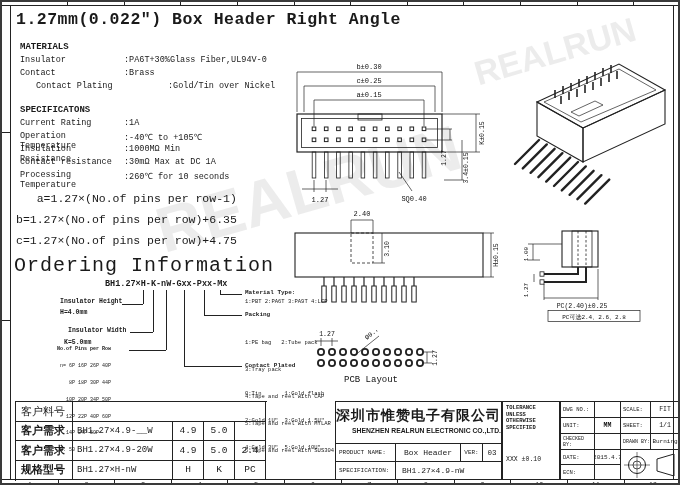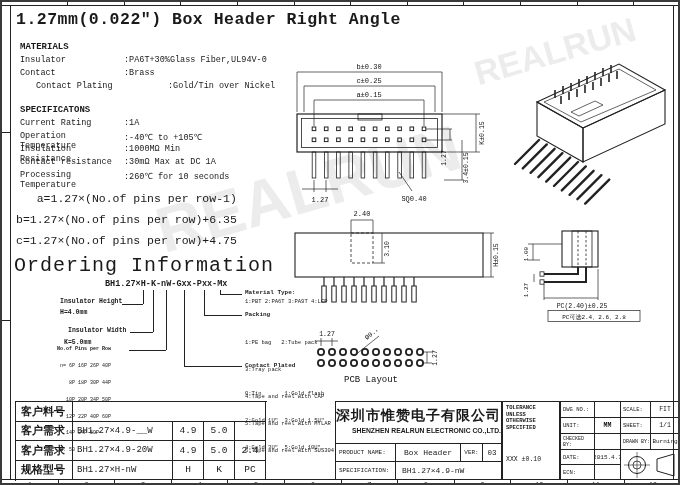--- a/index.html
+++ b/index.html
@@ -359,21 +359,21 @@
     <div>6:Tape and reel with SUS304</div>
   </div>
   <div class="abs heading" style="left:243px;top:360px;font-size:6px;">Contact Plated</div>
   <div class="abs ws" style="left:243px;top:369px;font-size:5.5px;line-height:9px;">
     <div>0:Tin       1:Gold flash</div>
     <div>2:Gold 1U"  3:Gold 1.5U"</div>
     <div>4:Gold 3U"  5:Gold 10U"</div>
   </div>
 
   <div class="abs" style="left:13px;top:399px;width:251px;height:79px;border:1px solid #222;border-right:none;border-bottom:none;display:grid;grid-template-columns:57px 100px 31px 31px 31px;grid-auto-rows:19.5px;">
-    <div class="cell left cn" style="font-size:11px;font-weight:bold;padding-left:5px;">客户料号</div>
+    <div class="cell left cn" style="font-size:11px;font-weight:normal;padding-left:5px;">客户料号</div>
     <div class="cell" style="grid-column:2 / span 4;font-size:9px;"></div>
     <div class="cell left cn" style="font-size:11px;font-weight:bold;padding-left:5px;">客户需求</div>
     <div class="cell left" style="font-size:9px;padding-left:4px;">BH1.27×4.9-__W</div>
     <div class="cell" style="font-size:9.5px;">4.9</div>
     <div class="cell" style="font-size:9.5px;">5.0</div>
     <div class="cell" style="font-size:9.5px;"></div>
     <div class="cell left cn" style="font-size:11px;font-weight:bold;padding-left:5px;">客户需求</div>
     <div class="cell left" style="font-size:9px;padding-left:4px;">BH1.27×4.9-20W</div>
     <div class="cell" style="font-size:9.5px;">4.9</div>
     <div class="cell" style="font-size:9.5px;">5.0</div>

